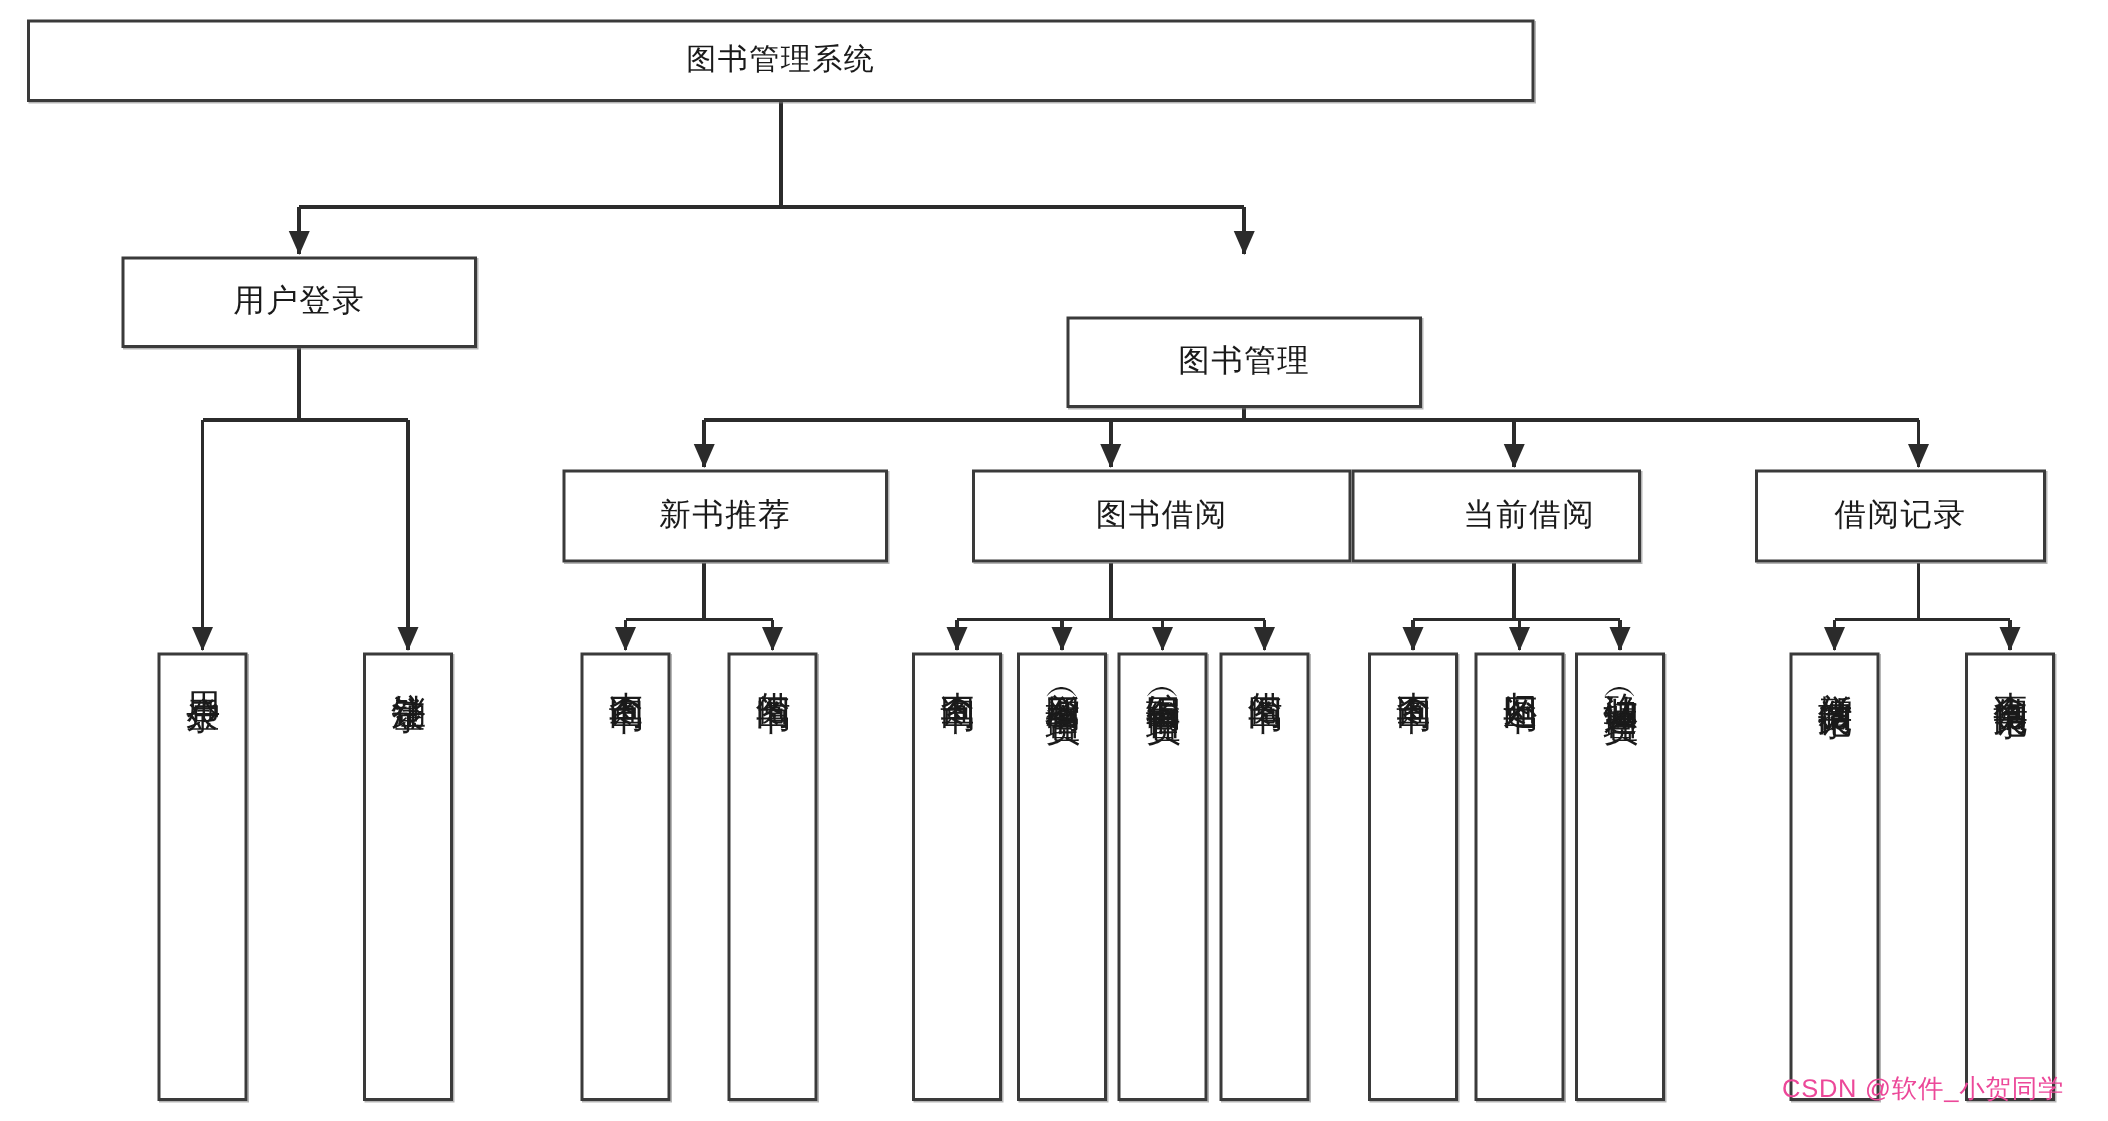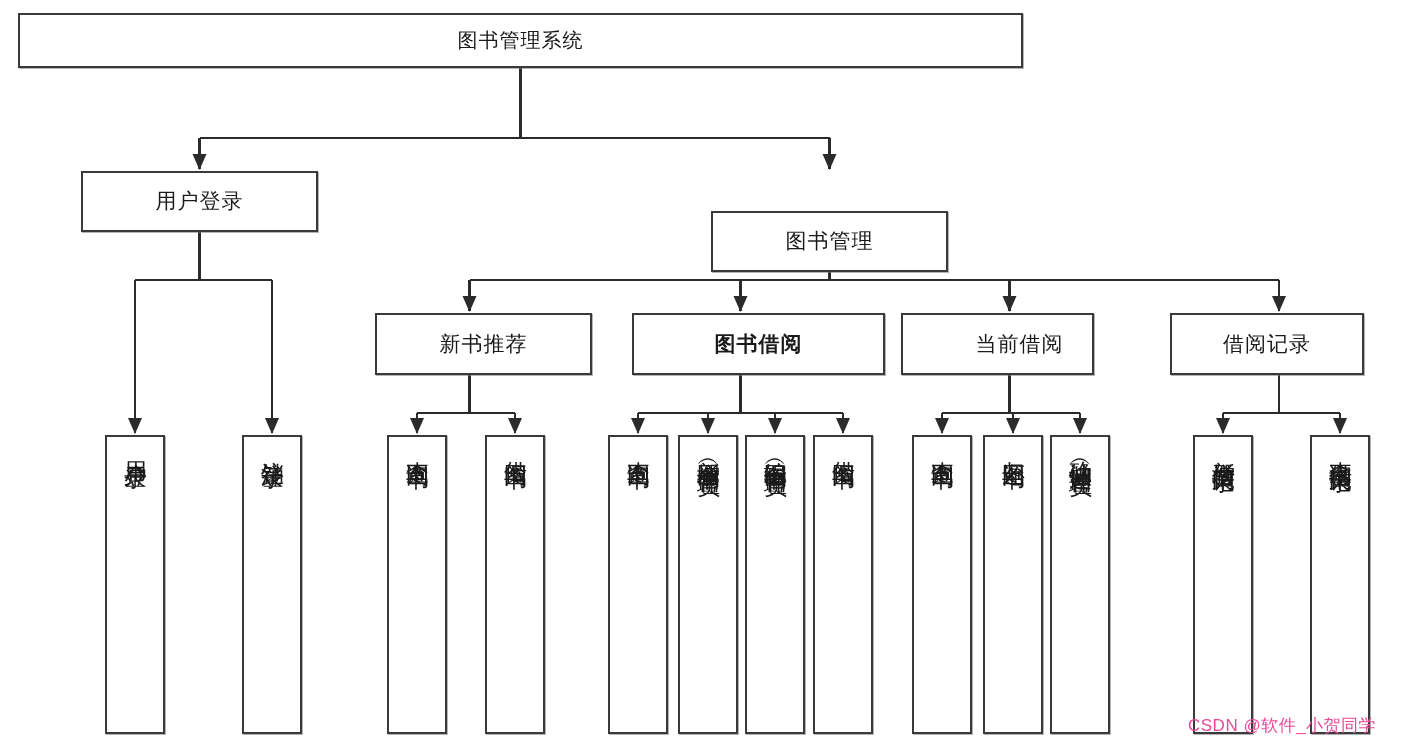--- a/index.html
+++ b/index.html
@@ -121,21 +121,21 @@
       </div>
       <div class="node" style="left: 81px; top: 171px; width: 237px; height: 61px;">
         <span class="label">用户登录</span>
       </div>
       <div class="node" style="left: 711px; top: 171px; width: 237px; height: 61px; margin-top: 40px;">
         <span class="label">图书管理</span>
       </div>
       <div class="node" style="left: 375px; top: 313px; width: 217px; height: 62px;">
         <span class="label">新书推荐</span>
       </div>
-      <div class="node" style="left: 632px; top: 313px; width: 253px; height: 62px; font-weight: bold;">
+      <div class="node" style="left: 648px; top: 313px; width: 253px; height: 62px;">
         <span class="label">图书借阅</span>
       </div>
       <div class="node" style="left: 901px; top: 313px; width: 193px; height: 62px; padding-left: 44px;">
         <span class="label">当前借阅</span>
       </div>
       <div class="node" style="left: 1170px; top: 313px; width: 194px; height: 62px;">
         <span class="label">借阅记录</span>
       </div>
       <div class="node leaf" style="left: 105px; top: 435px; width: 60px; height: 299px;">
         <span class="label">用户登录</span>

